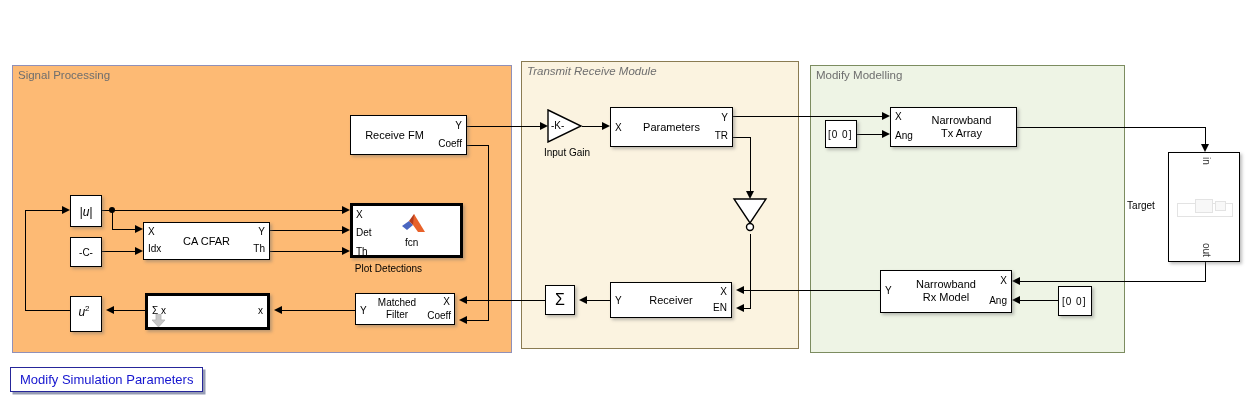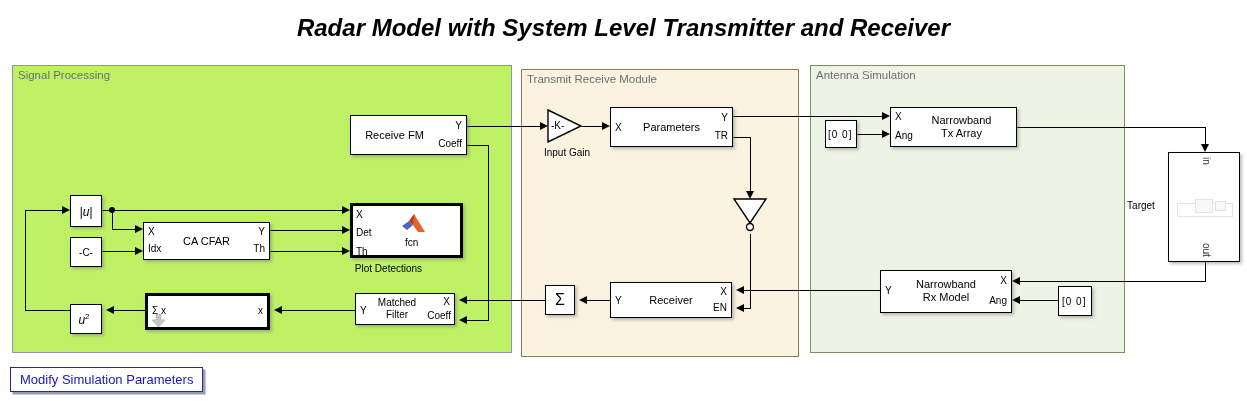--- a/index.html
+++ b/index.html
@@ -27,30 +27,29 @@
        border:1px solid #26269a;color:#1515cf;font-size:13px;cursor:pointer;
        box-shadow:2.5px 2.5px 0 rgba(80,90,130,.6);}
   .thumb{position:absolute;opacity:.5;}
   .thumb div{position:absolute;border:1px solid #c9c9c9;background:#f2f2f2;}
 </style>
 </head>
 <body>
 
 <div id="canvas">
 
-  <div class="title">Radar Model with System Level Transmitter and Receiver</div>
-
-  <div class="region" style="left:12px;top:65px;width:498px;height:286px;background:#bef264;border-color:#9090b8;">
+
+  <div class="region" style="left:12px;top:65px;width:498px;height:286px;background:#fdba74;border-color:#9090b8;">
     <span class="region-label">Signal Processing</span>
   </div>
-  <div class="region" style="left:521px;top:69px;width:276px;height:286px;background:#fbf3e0;border-color:#8a7b52;">
+  <div class="region" style="left:521px;top:61px;width:276px;height:286px;background:#fbf3e0;border-color:#8a7b52;font-style:italic;">
     <span class="region-label">Transmit Receive Module</span>
   </div>
   <div class="region" style="left:810px;top:65px;width:313px;height:286px;background:#eef4e5;border-color:#7c8c60;">
-    <span class="region-label">Antenna Simulation</span>
+    <span class="region-label">Modify Modelling</span>
   </div>
 
   <div class="wire wh" style="left:467px;top:126px;width:77px;"></div>
   <div class="arr arrR" style="left:540px;top:122px;"></div>
 
   <div class="wire wh" style="left:582px;top:126px;width:24px;"></div>
   <div class="arr arrR" style="left:602px;top:122px;"></div>
 
   <div class="wire wh" style="left:733px;top:116px;width:151px;"></div>
   <div class="arr arrR" style="left:882px;top:112px;"></div>
@@ -190,21 +189,21 @@
     <span class="plabel" style="left:3px;top:41px;">Th</span>
     <svg width="26" height="22" style="position:absolute;left:48px;top:6px;">
       <polygon points="1,14 8,9 12,13 6,18" fill="#4a66c0"></polygon>
       <polygon points="8,9 13,2 16,12 12,13" fill="#b33b1e"></polygon>
       <polygon points="13,2 24,20 17,20 12,13" fill="#e8622a"></polygon>
     </svg>
     <span class="plabel" style="left:52px;top:32px;">fcn</span>
   </div>
   <div class="caption" style="left:332px;top:263px;width:113px;">Plot Detections</div>
 
-  <div class="blk" style="left:70px;top:304px;width:32px;height:30px;">
+  <div class="blk" style="left:70px;top:296px;width:32px;height:36px;">
     <span class="blabel" style="top:7px;left:-2px;font-size:12px;">
       <i>u</i><sup style="font-size:8px;">2</sup>
     </span>
   </div>
 
   <div class="blk thick" style="left:145px;top:293px;width:125px;height:37px;">
     <span class="plabel" style="left:4px;top:10px;">Σ x</span>
     <svg width="14" height="14" style="position:absolute;left:4px;top:18px;">
       <polygon points="4,0 9,0 9,6 13,6 6.5,13 0,6 4,6" fill="#c6c6c6" stroke="#b2b2b2" stroke-width="0.8"></polygon>
     </svg>

